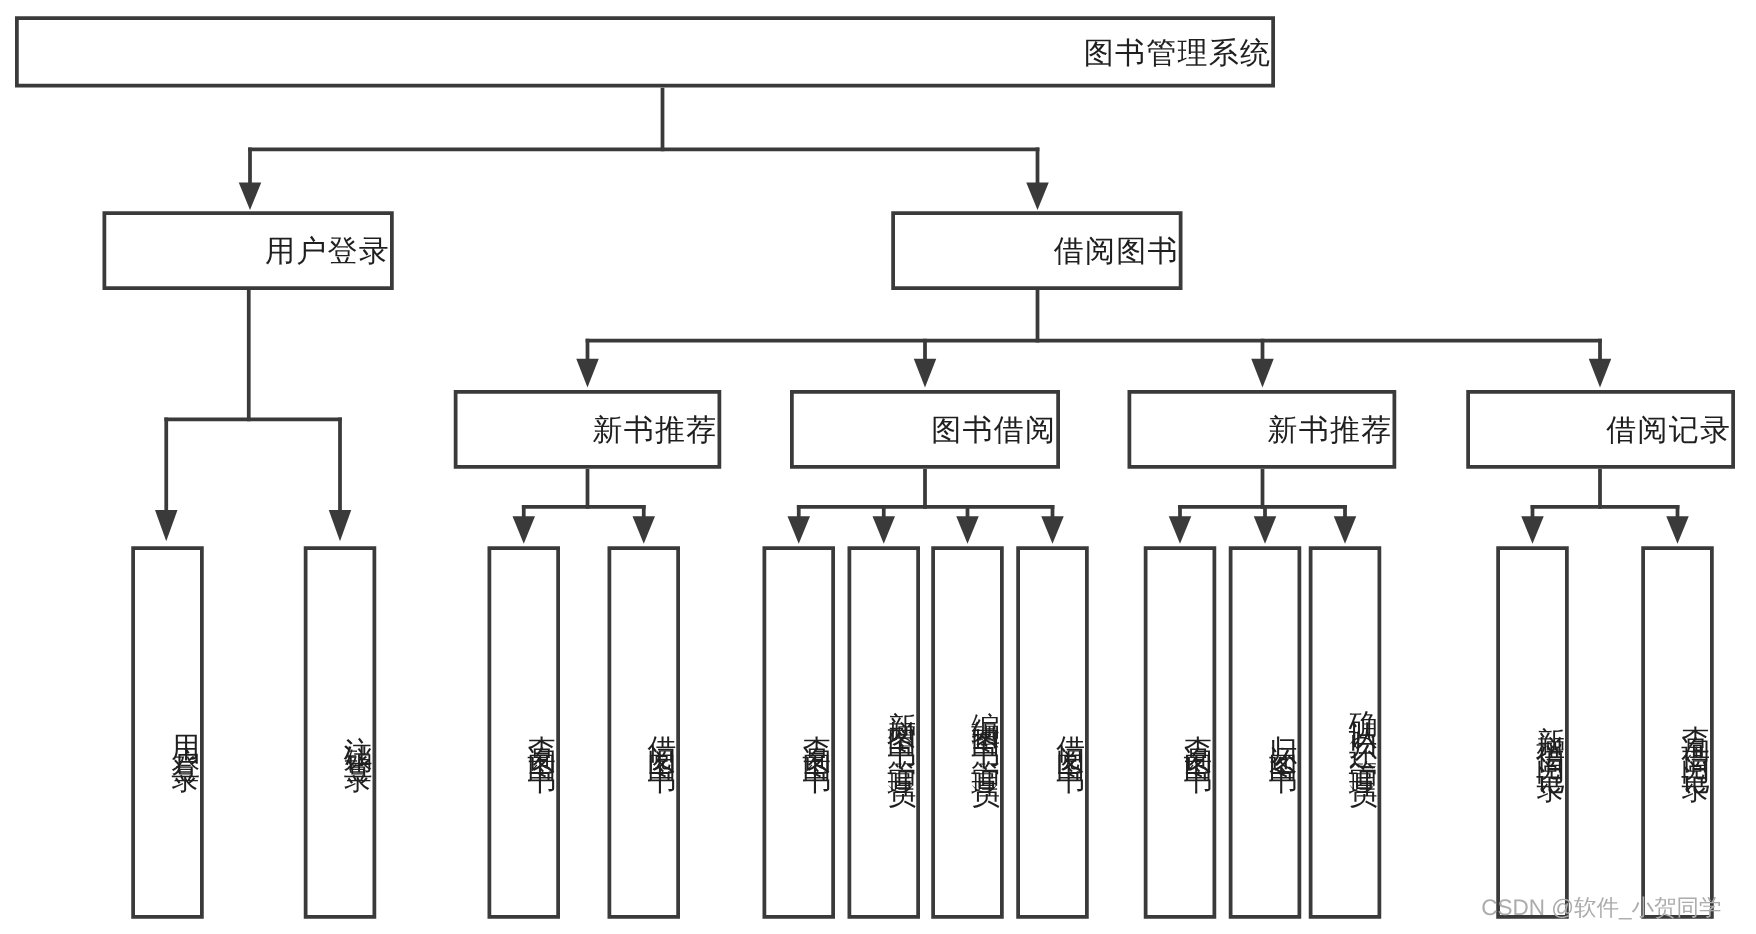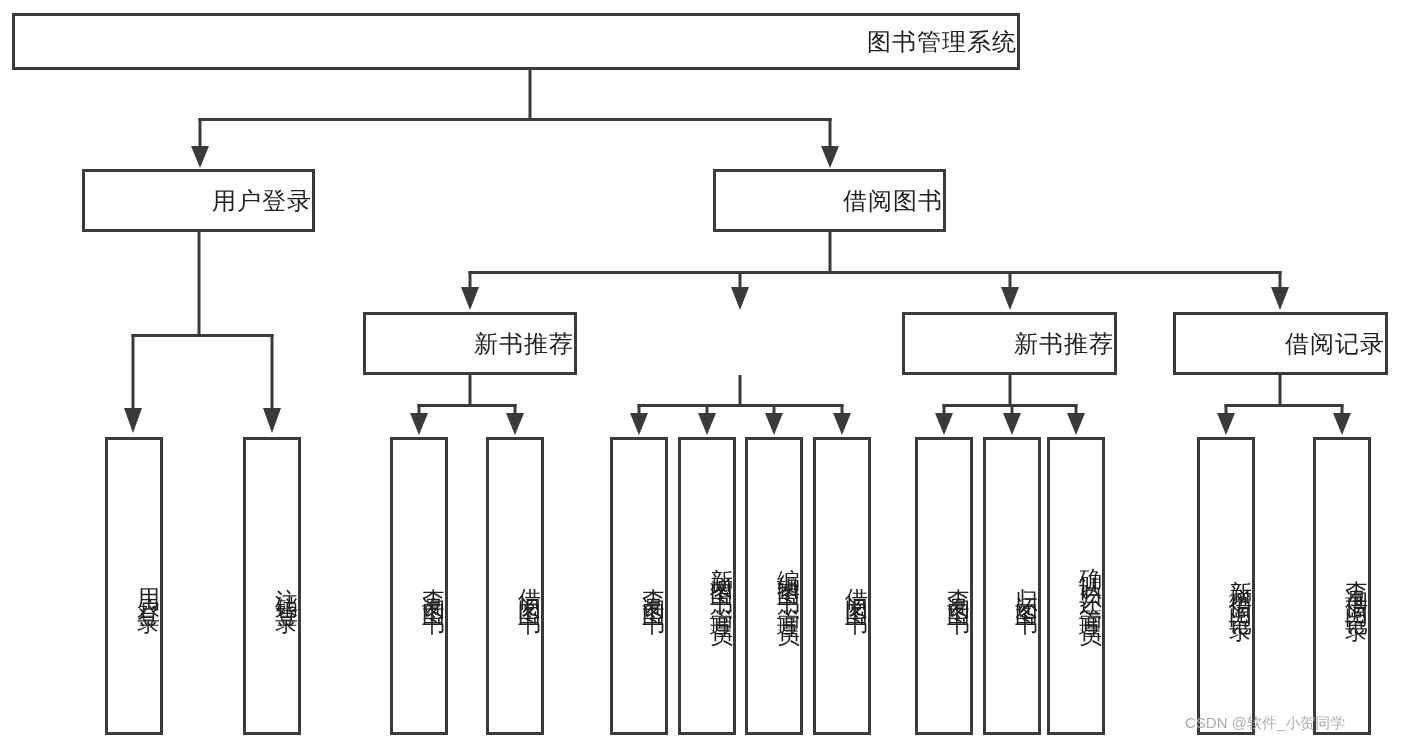--- a/index.html
+++ b/index.html
@@ -49,21 +49,21 @@
     text-orientation:mixed;
     font-size:23px;
     letter-spacing:8px;
     line-height:1;
     white-space:nowrap;
     color:var(--text);
   }
   .watermark{
     position:absolute;
     left:1185px;top:714px;
-    font-size:15px;
+    font-size:18px;
     color:var(--watermark);
     white-space:nowrap;
     z-index:5;
   }
 </style>
 </head>
 <body>
 
 <div id="stage">
 
@@ -142,20 +142,23 @@
   <div class="node lvl2a">
     <span class="hlabel">用户登录</span>
   </div>
   <div class="node lvl2b">
     <span class="hlabel">借阅图书</span>
   </div>
 
   <div class="node lvl3 l3a">
     <span class="hlabel">新书推荐</span>
   </div>
+  <div class="node lvl3 l3b">
+    <span class="hlabel">图书借阅</span>
+  </div>
   <div class="node lvl3 l3c">
     <span class="hlabel">新书推荐</span>
   </div>
   <div class="node lvl3 l3d">
     <span class="hlabel">借阅记录</span>
   </div>
 
   <div class="node leaf" style="left:105px">
     <span class="vtext">用户登录</span>
   </div>

